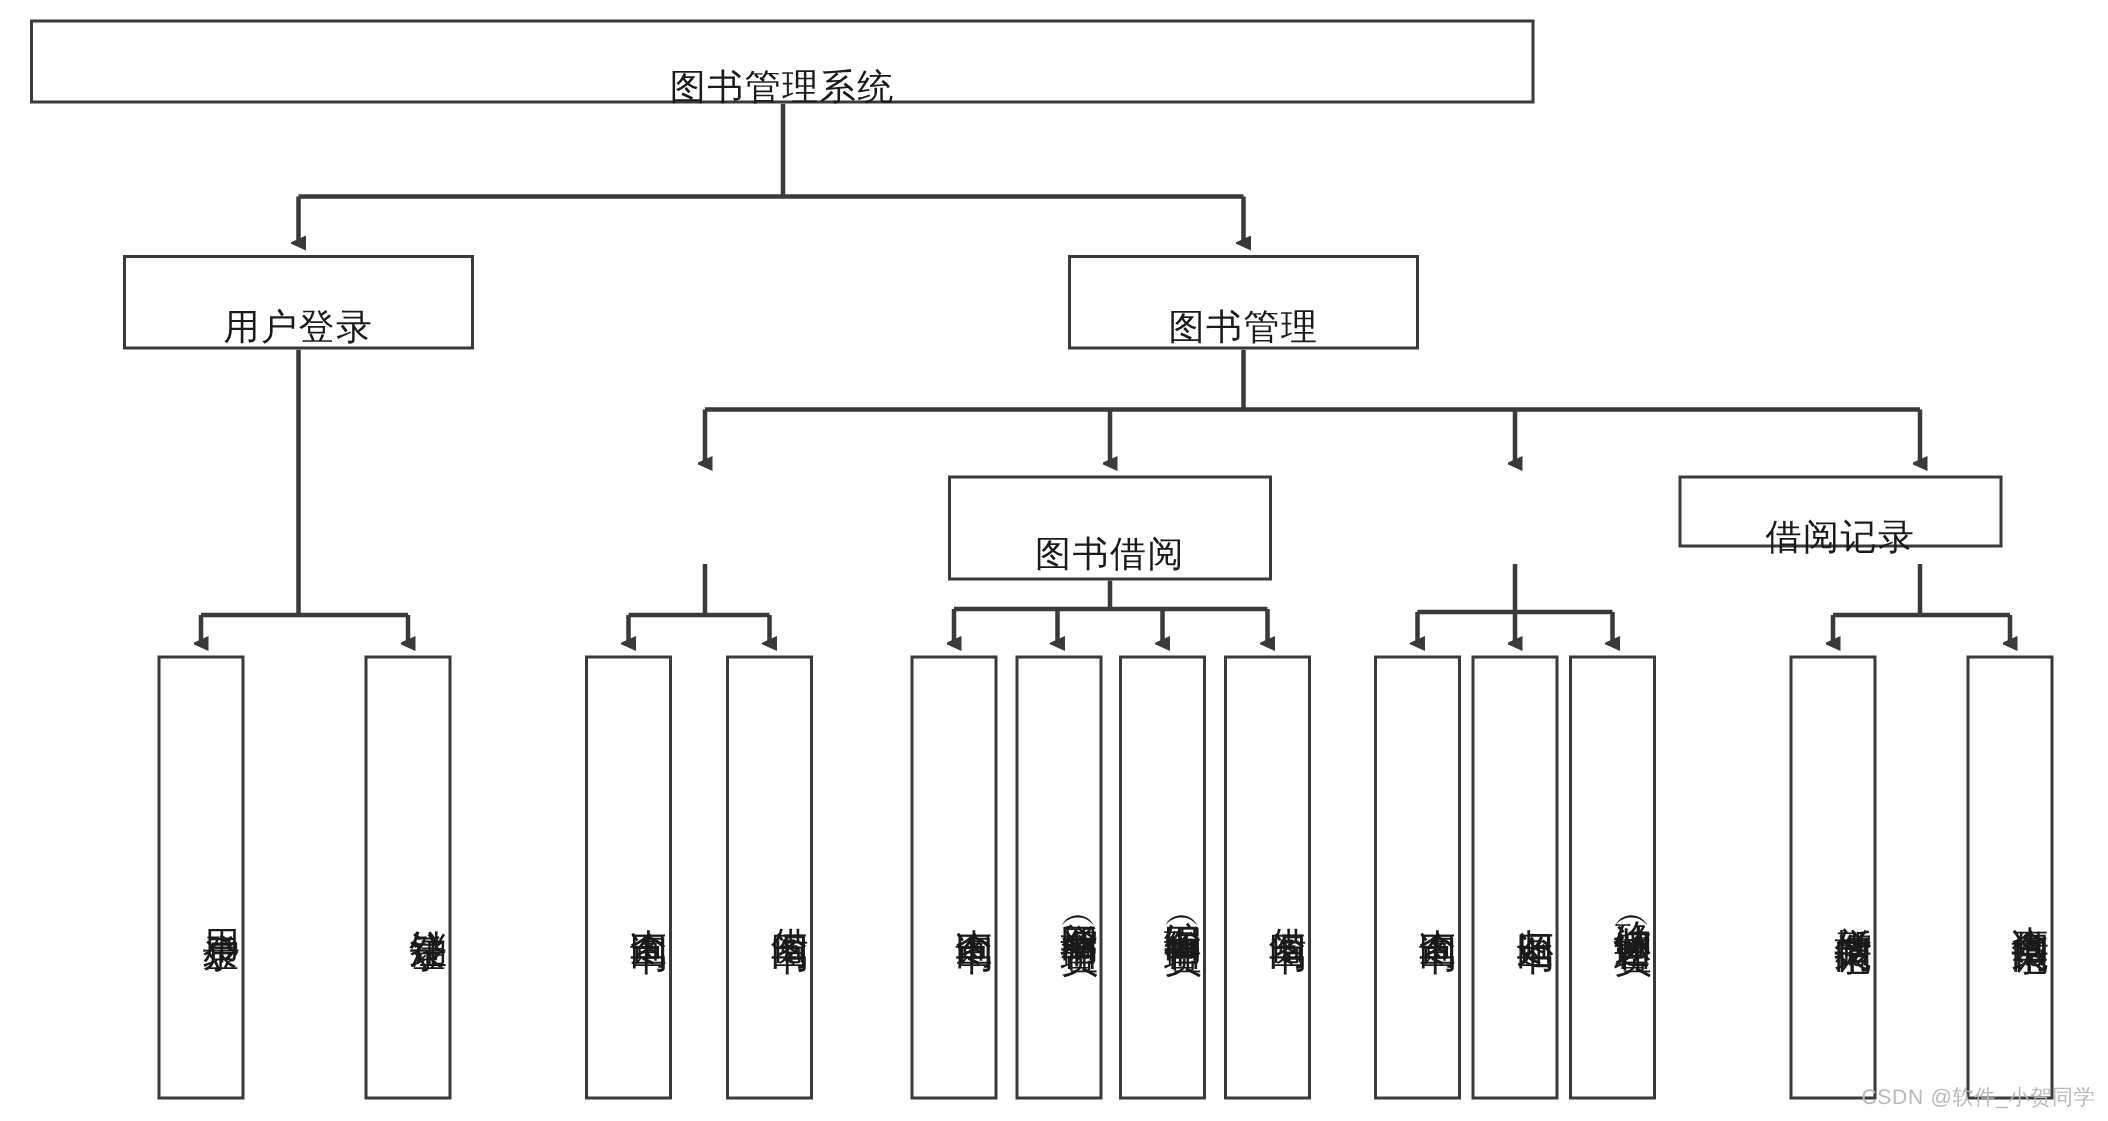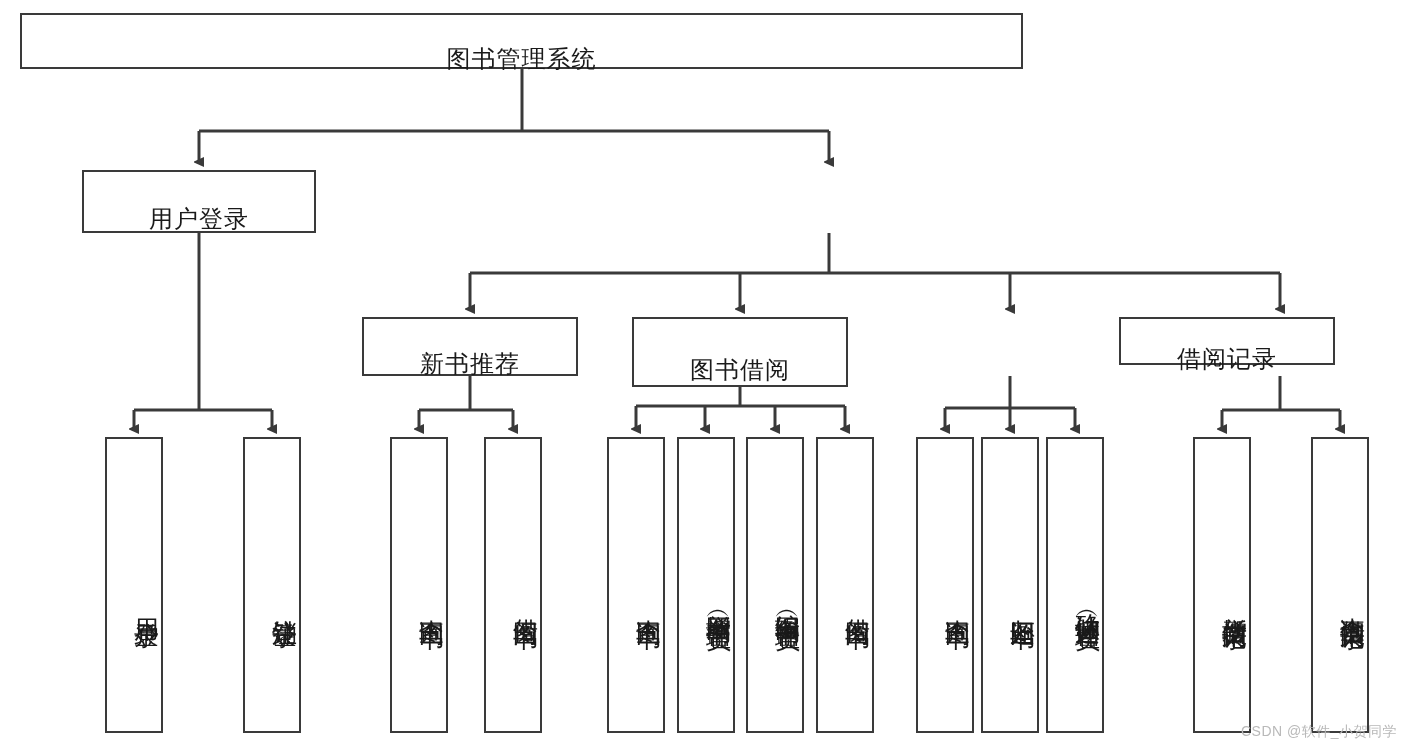--- a/index.html
+++ b/index.html
@@ -126,24 +126,24 @@
     </g>
   </svg>
 
   <div class="node horiz" style="left:20px; top:13px; width:1003px; height:56px;">
     <span class="lbl">图书管理系统</span>
   </div>
 
   <div class="node horiz" style="left:82px; top:170px; width:234px; height:63px;">
     <span class="lbl">用户登录</span>
   </div>
+  <div class="node horiz" style="left:712px; top:170px; width:234px; height:63px;">
+    <span class="lbl">图书管理</span>
+  </div>
 
-  <div class="node horiz" style="left:362px; top:317px; width:216px; height:59px;">
-    <span class="lbl">新书推荐</span>
-  </div>
   <div class="node horiz" style="left:632px; top:317px; width:216px; height:70px;">
     <span class="lbl">图书借阅</span>
   </div>
   <div class="node horiz" style="left:1119px; top:317px; width:216px; height:48px;">
     <span class="lbl">借阅记录</span>
   </div>
 
   <div class="node vert" style="left:105px; top:437px; width:58px; height:296px;">
     <span class="lbl">用户登录</span>
   </div>

